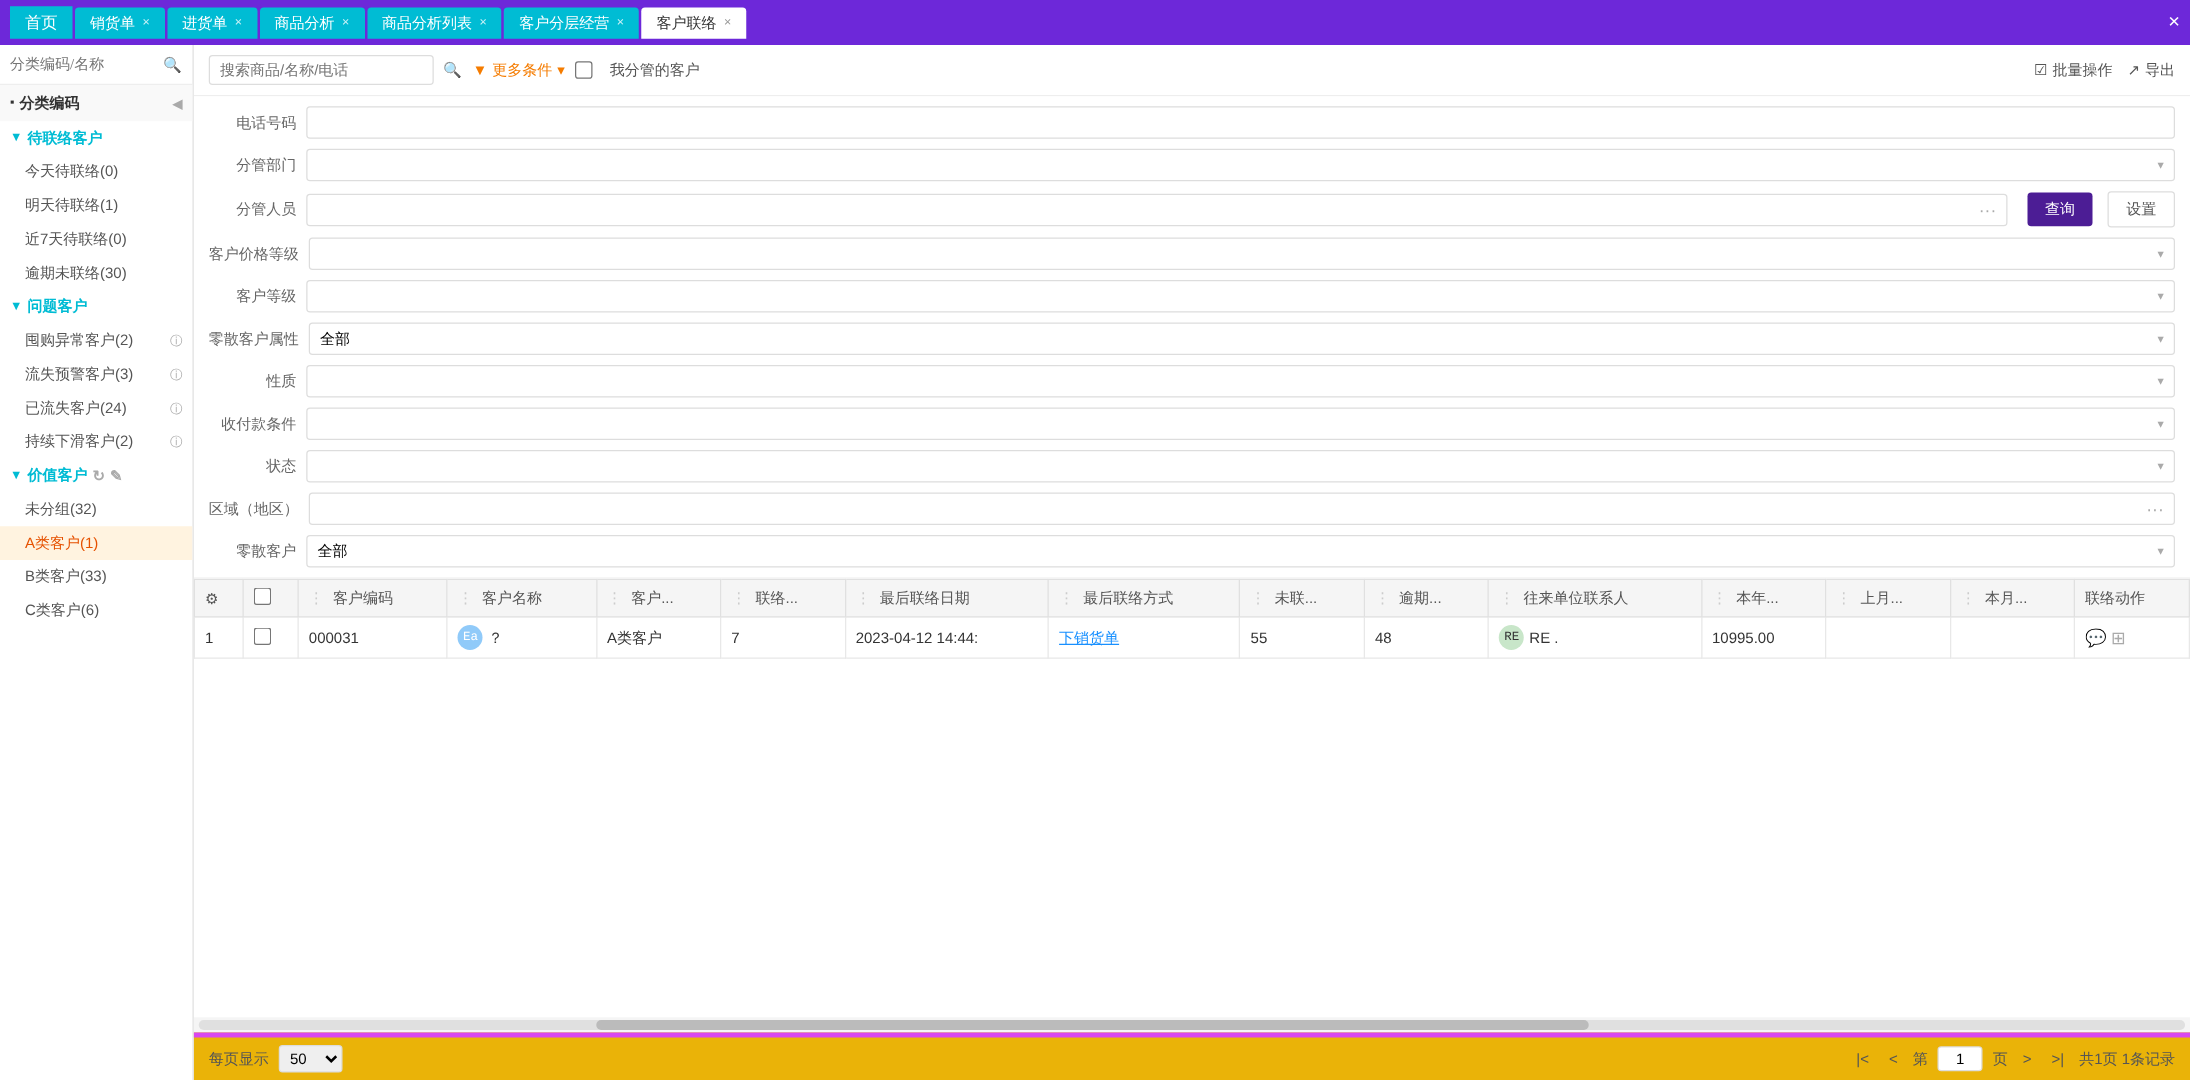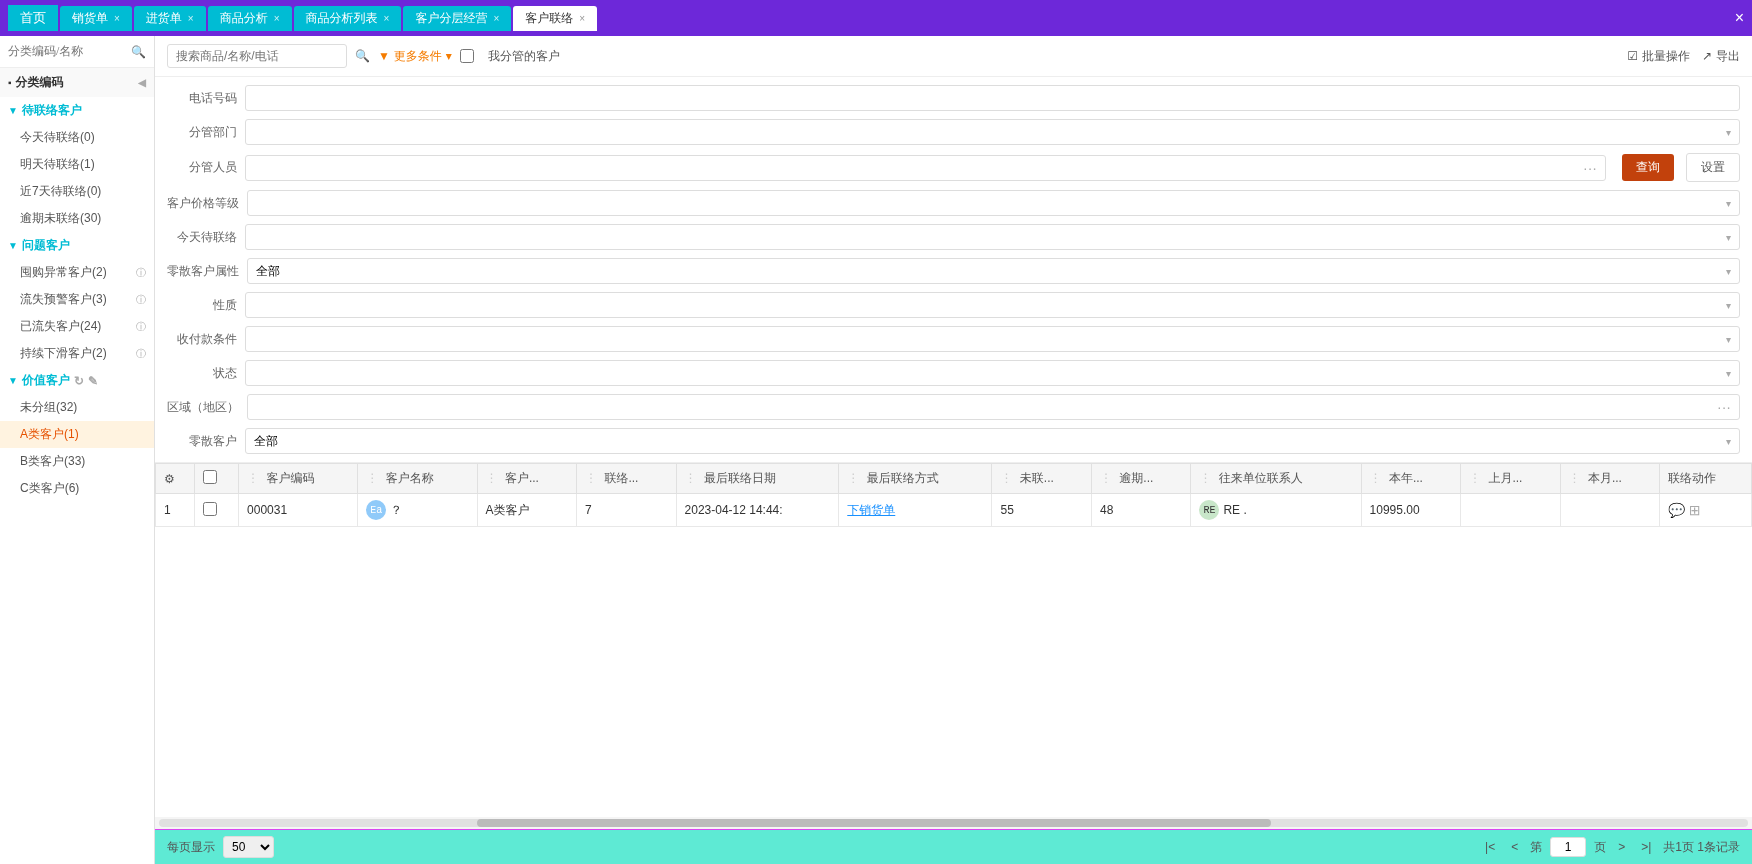--- a/index.html
+++ b/index.html
@@ -243,22 +243,22 @@
     }
     .link-text {
       color: #1890ff;
       cursor: pointer;
       text-decoration: underline;
     }
     .col-drag { color: #ccc; margin-right: 4px; }
 
     
     .bottom-bar {
-      background: #5eead4;
-      border-top: 1px solid #d946ef;
+      background: #eab308;
+      border-top: 4px solid #d946ef;
       padding: 6px 12px;
       display: flex;
       align-items: center;
       gap: 8px;
       font-size: 12px;
       color: #555;
     }
     .bottom-bar-right {
       margin-left: auto;
       display: flex;
@@ -297,21 +297,21 @@
     .scroll-thumb {
       position: absolute;
       left: 20%;
       width: 50%;
       height: 100%;
       background: #bbb;
       border-radius: 4px;
     }
 
     .orange-btn {
-      background: #c2410c;
+      background: #4c1d95;
       color: #fff;
       border: none;
       padding: 5px 14px;
       border-radius: 3px;
       cursor: pointer;
       font-size: 12px;
     }
     .outline-btn {
       background: #fff;
       color: #555;
@@ -498,21 +498,21 @@
       </div>
 
       <div class="filter-row">
         <span class="filter-label">客户价格等级</span>
         <div class="filter-control" style="flex:1;">
           <span></span>
           <span class="arrow-down">▾</span>
         </div>
       </div>
       <div class="filter-row">
-        <span class="filter-label">今天待联络</span>
+        <span class="filter-label">客户等级</span>
         <div class="filter-control" style="flex:1;">
           <span></span>
           <span class="arrow-down">▾</span>
         </div>
       </div>
       <div class="filter-row">
         <span class="filter-label">零散客户属性</span>
         <div class="filter-control" style="flex:1;">
           <span>全部</span>
           <span class="arrow-down">▾</span>

